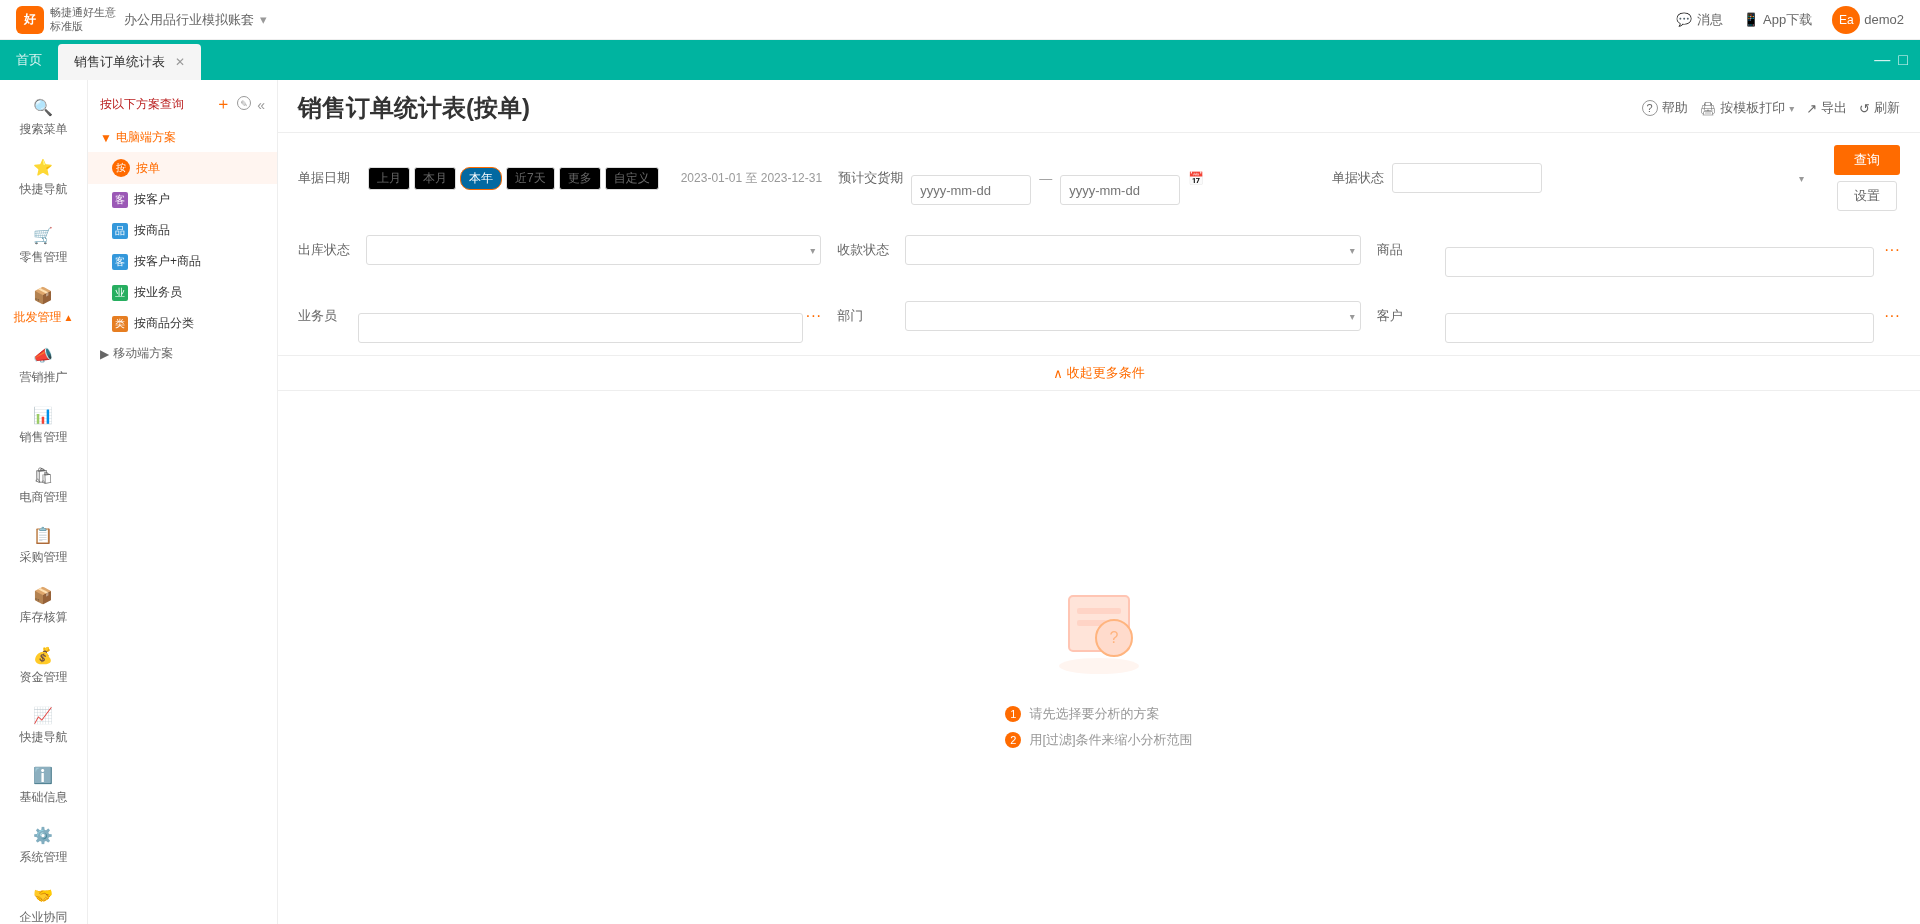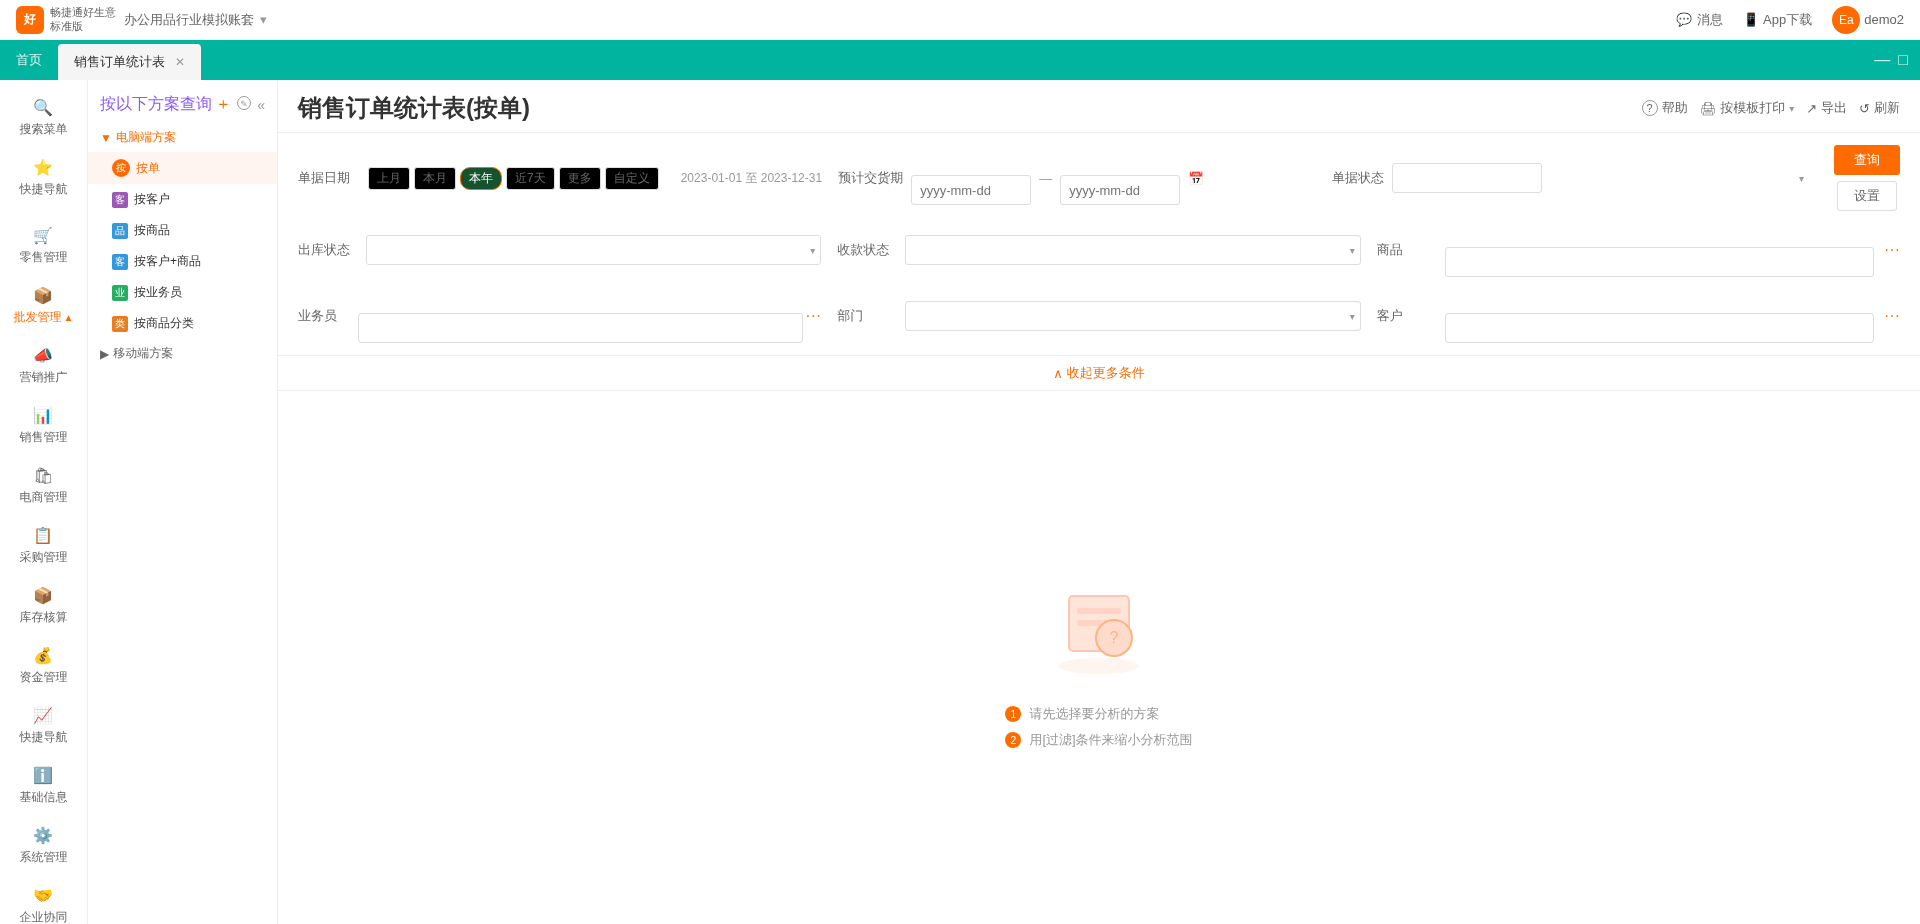--- a/index.html
+++ b/index.html
@@ -60,21 +60,21 @@
     .page-header-actions { display: flex; align-items: center; gap: 12px; }
     .header-action-btn { display: flex; align-items: center; gap: 4px; color: #666; font-size: 13px; cursor: pointer; }
 
     
     .filter-area { background: #fff; padding: 12px 20px; border-bottom: 1px solid #eee; flex-shrink: 0; }
     .filter-row { display: flex; align-items: center; gap: 16px; margin-bottom: 12px; flex-wrap: wrap; }
     .filter-row:last-child { margin-bottom: 0; }
     .filter-label { color: #666; font-size: 13px; white-space: nowrap; flex-shrink: 0; }
     .date-btns { display: flex; align-items: center; gap: 4px; }
     .date-btn { padding: 2px 8px; border: 1px solid #ddd; border-radius: 3px; cursor: pointer; font-size: 12px; color: #666; background: #000000; }
-    .date-btn.active { background: #14532d; color: #fff; border-color: #ff6b00; border-radius: 10px; }
+    .date-btn.active { background: #0369a1; color: #fff; border-color: #ff6b00; border-radius: 10px; }
     .date-range { color: #999; font-size: 12px; margin-left: 4px; }
     .filter-input { height: 30px; border: 1px solid #ddd; border-radius: 3px; padding: 0 8px; font-size: 13px; color: #333; background: #fff; margin-top: 24px; }
     .filter-input.date-input { width: 120px; color: #bbb; }
     .filter-select-wrapper { position: relative; display: inline-flex; align-items: center; }
     .filter-select-wrapper select { appearance: none; padding-right: 24px; min-width: 150px; height: 30px; border: 1px solid #ddd; border-radius: 3px; padding-left: 8px; font-size: 13px; color: #333; background: #fff; cursor: pointer; }
     .filter-select-wrapper .chevron { position: absolute; right: 6px; color: #999; pointer-events: none; font-size: 10px; }
     .filter-more-dots { color: #ff6b00; cursor: pointer; font-size: 16px; margin-left: 2px; }
     .filter-section-label { color: #666; font-size: 13px; white-space: nowrap; min-width: 60px; }
 
     
@@ -209,21 +209,21 @@
       <span class="sidebar-item-icon">🤝</span>
       <span>企业协同</span>
     </div>
 
   </div>
 
   <div class="content-panel">
 
     <div class="scheme-panel">
       <div class="scheme-header">
-        <span style="font-size:16px;color:#8b5cf6">按以下方案查询</span>
+        <span style="font-size:12px;color:#b91c1c">按以下方案查询</span>
         <div class="scheme-header-actions">
           <span class="scheme-header-btn" style="color:#ff6b00;font-size:16px">＋</span>
           <span class="scheme-header-btn">
             <svg width="14" height="14" viewBox="0 0 14 14" fill="none">
                 <circle cx="7" cy="7" r="6.5" stroke="#999"></circle>
                 <text x="7" y="11" text-anchor="middle" fill="#999" font-size="9">✎</text>
               </svg>
           </span>
           <span class="scheme-header-btn" style="font-size:14px;color:#999">«</span>
         </div>

